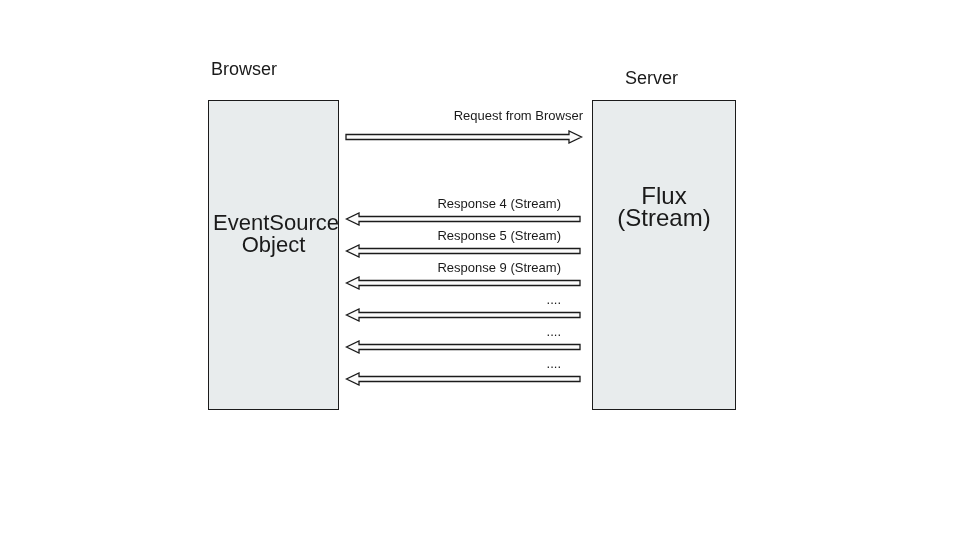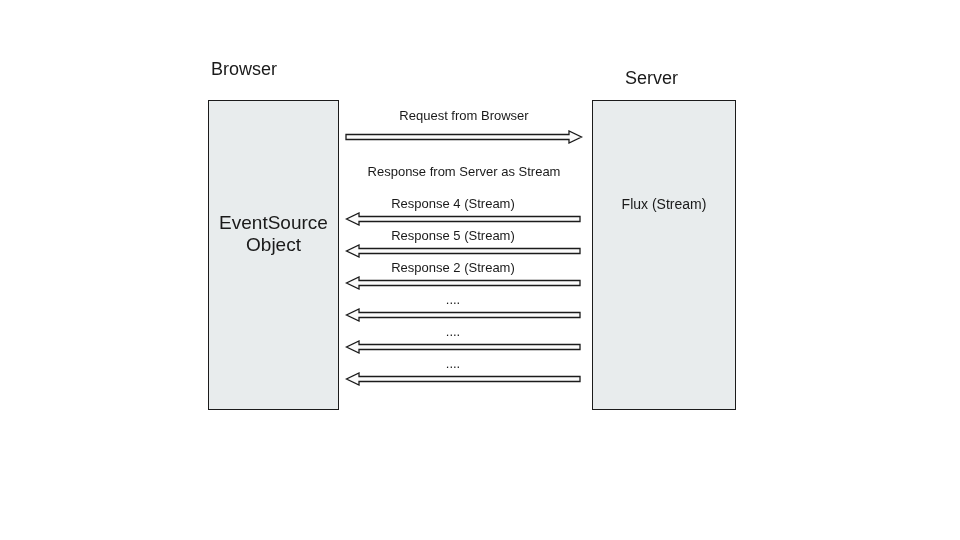--- a/index.html
+++ b/index.html
@@ -33,32 +33,32 @@
     background: var(--box-fill);
     border: 1.5px solid var(--box-border);
   }
   .box-left  { left: 208px; width: 131px; }
   .box-right { left: 592px; width: 144px; }
 
   .box-label {
     position: absolute;
     width: 100%;
     text-align: center;
-    font-size: 19px;
+    font-size: 22px;
     line-height: 22px;
     color: var(--text-color);
   }
   .box-left .box-label  { top: 111px; padding: 0 4px; }  
-  .box-right .box-label { top: 92px; font-size: 14px; }  
+  .box-right .box-label { top: 84px; font-size: 24px; }  
 
   .lane-label {
     position: absolute;
     left: 345px;
     width: 238px;
-    text-align: center;
+    text-align: right;
     font-size: 13px;
     line-height: 16px;
     color: var(--text-color);
     white-space: nowrap;
   }
   .request-label { top: 108px; }
   .stream-header { top: 164px; }
 
   .response-label { width: 216px; }
 
@@ -86,38 +86,37 @@
 
   <div class="actor-box box-right">
     <div class="box-label">Flux (Stream)</div>
   </div>
 
   <div class="lane-label request-label">Request from Browser</div>
   <svg class="arrow-svg request-arrow" viewBox="0 0 238 14" preserveAspectRatio="none" aria-hidden="true">
     <polygon points="1,4.5 224,4.5 224,1 236.5,7 224,13 224,9.5 1,9.5"></polygon>
   </svg>
 
-  <div class="lane-label stream-header">Response from Server as Stream</div>
 
   <div>
     <div class="lane-label response-label" style="top:196px">Response 4 (Stream)</div>
     <svg class="arrow-svg response-arrow" style="top:212px" viewBox="0 0 236 14" preserveAspectRatio="none" aria-hidden="true">
       <polygon points="235,4.5 14,4.5 14,1 1.5,7 14,13 14,9.5 235,9.5"></polygon>
     </svg>
   </div>
 
   <div>
     <div class="lane-label response-label" style="top:228px">Response 5 (Stream)</div>
     <svg class="arrow-svg response-arrow" style="top:244px" viewBox="0 0 236 14" preserveAspectRatio="none" aria-hidden="true">
       <polygon points="235,4.5 14,4.5 14,1 1.5,7 14,13 14,9.5 235,9.5"></polygon>
     </svg>
   </div>
 
   <div>
-    <div class="lane-label response-label" style="top:260px">Response 2 (Stream)</div>
+    <div class="lane-label response-label" style="top:260px">Response 9 (Stream)</div>
     <svg class="arrow-svg response-arrow" style="top:276px" viewBox="0 0 236 14" preserveAspectRatio="none" aria-hidden="true">
       <polygon points="235,4.5 14,4.5 14,1 1.5,7 14,13 14,9.5 235,9.5"></polygon>
     </svg>
   </div>
 
   <div>
     <div class="lane-label response-label" style="top:292px">....</div>
     <svg class="arrow-svg response-arrow" style="top:308px" viewBox="0 0 236 14" preserveAspectRatio="none" aria-hidden="true">
       <polygon points="235,4.5 14,4.5 14,1 1.5,7 14,13 14,9.5 235,9.5"></polygon>
     </svg>

